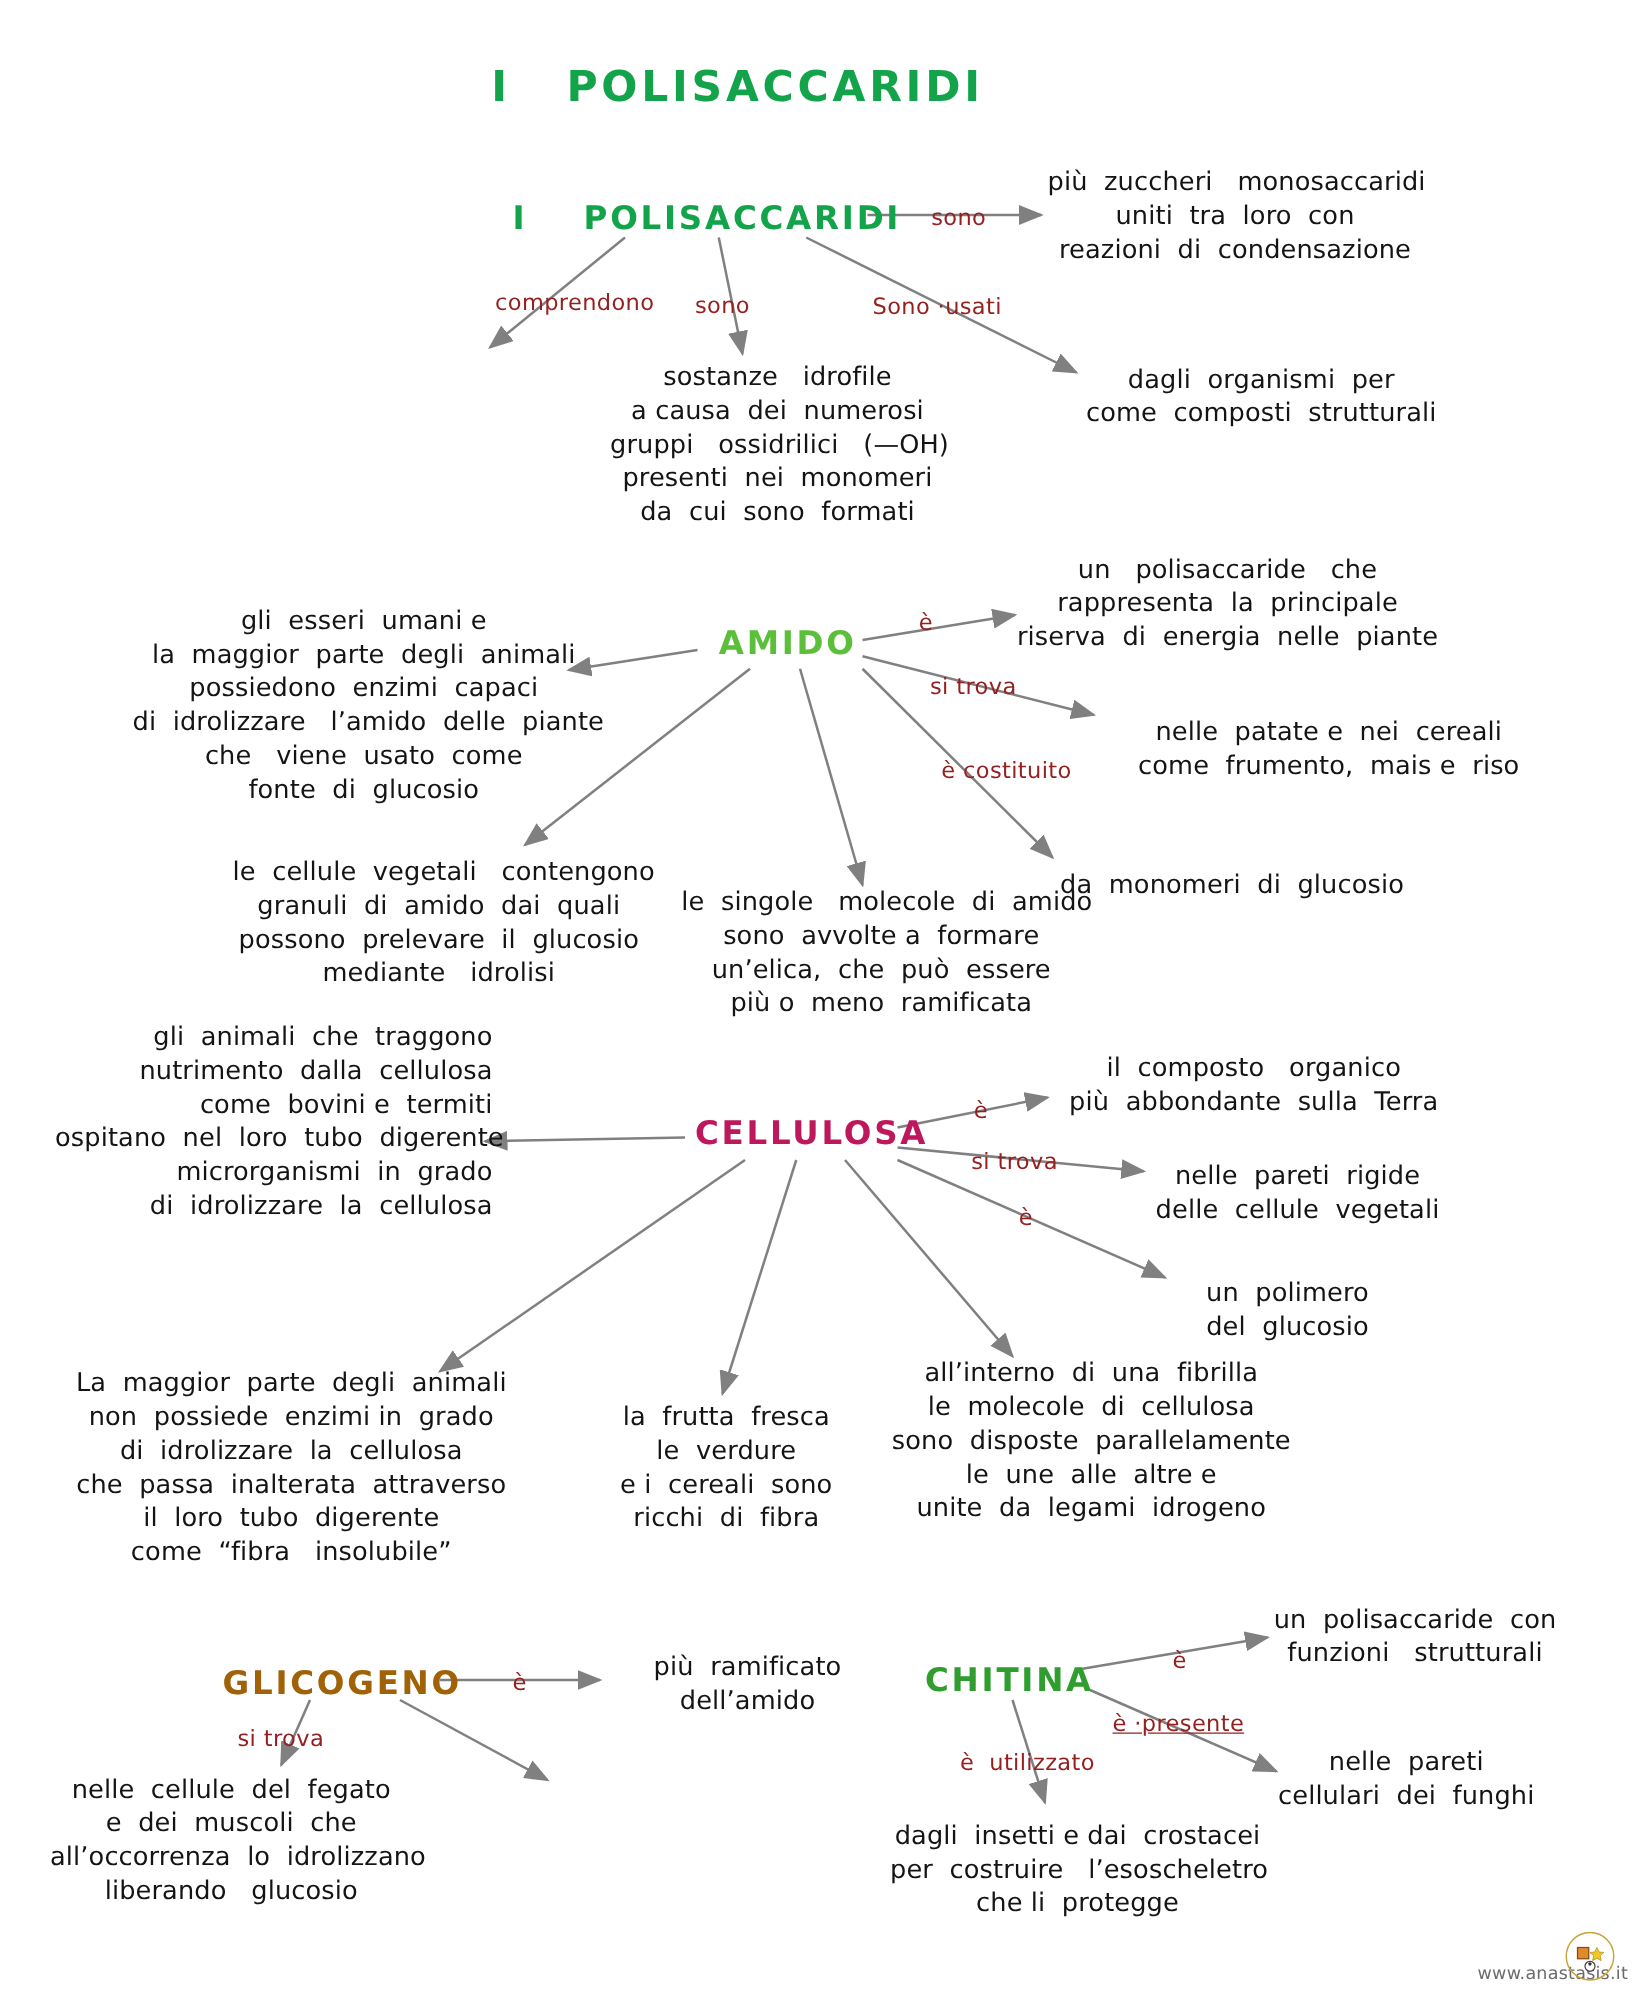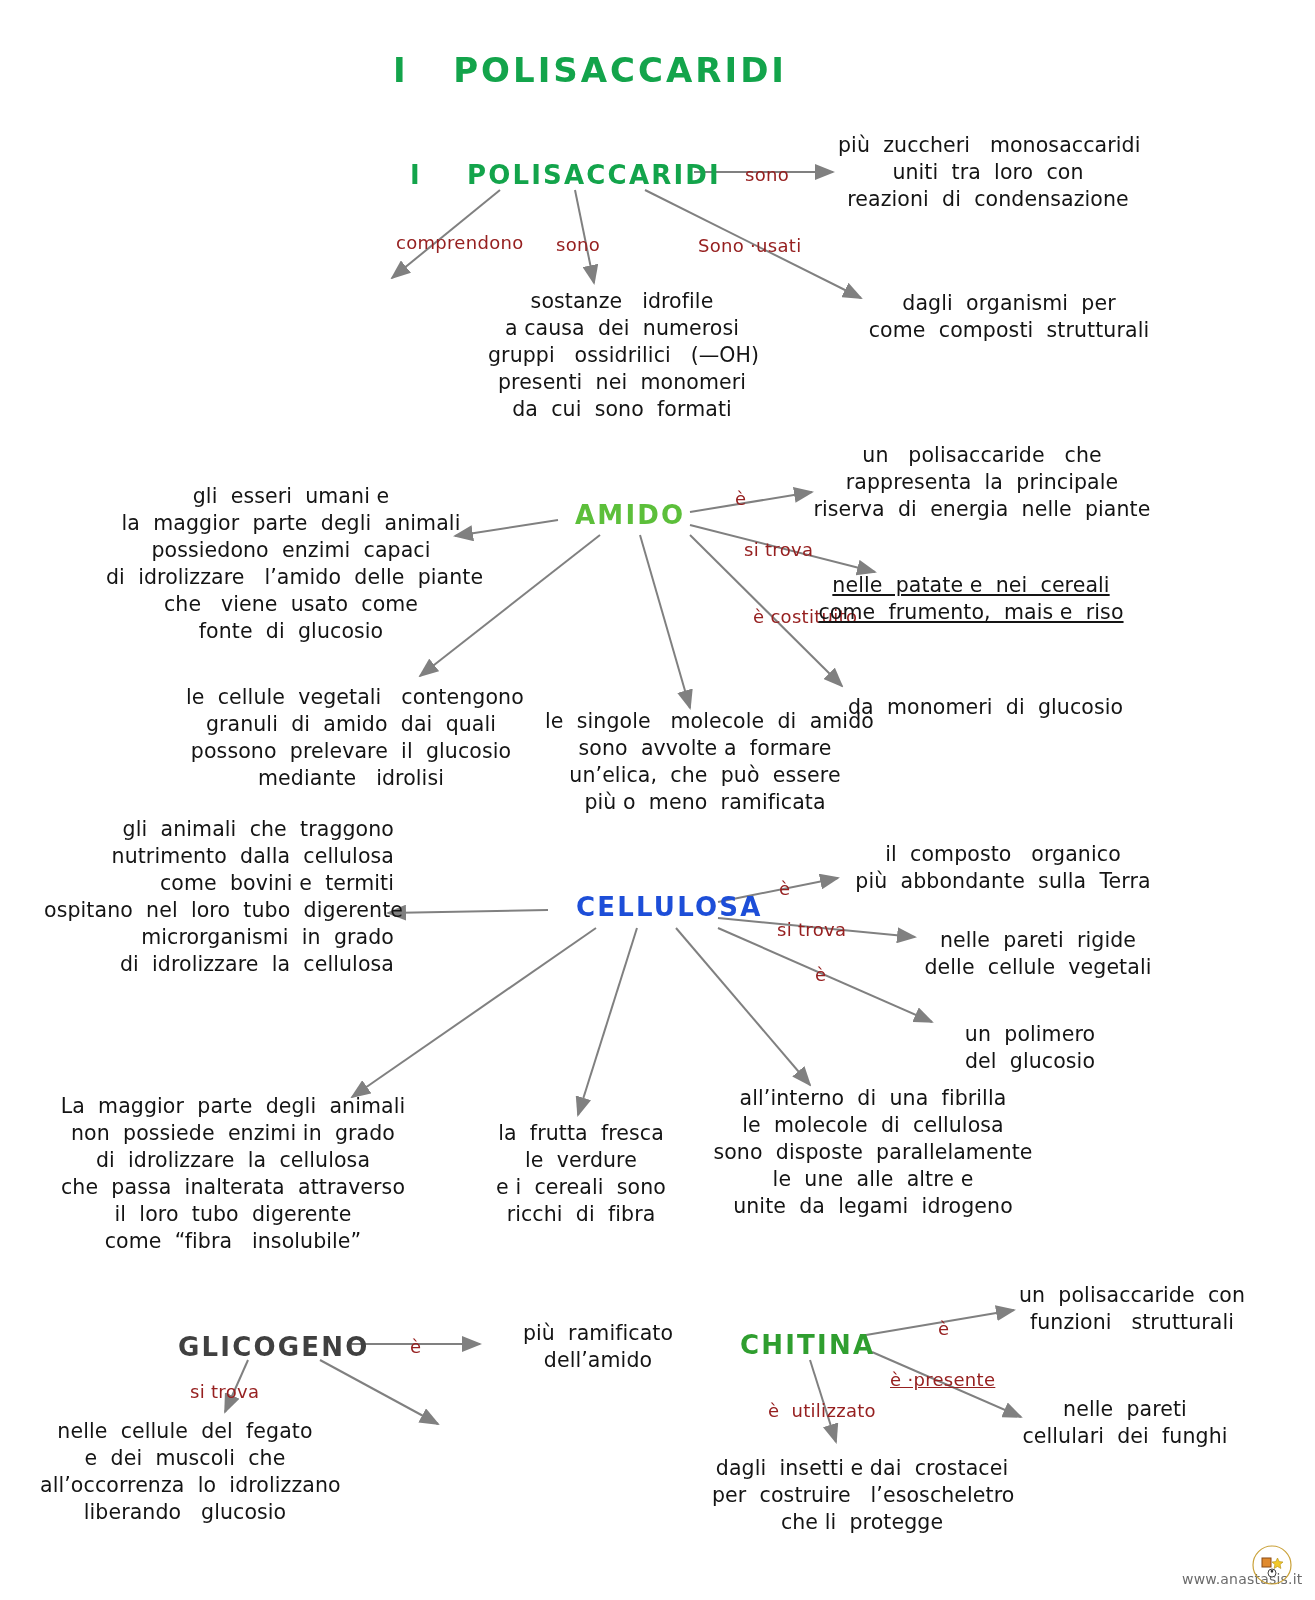--- a/index.html
+++ b/index.html
@@ -73,40 +73,40 @@
   <div class="txt body-text" style="left:844px;top:290px;width:330px;"><div>dagli  organismi  per</div><div>come  composti  strutturali</div></div>
 
   <div class="txt node" style="left:575px;top:498px;color:#5cbf3a;">AMIDO</div>
 
   <div class="link-label" style="left:735px;top:488px;">è</div>
   <div class="link-label" style="left:744px;top:539px;">si trova</div>
   <div class="link-label" style="left:753px;top:606px;">è costituito</div>
 
   <div class="txt body-text" style="left:106px;top:483px;width:370px;"><div>gli  esseri  umani e</div><div>la  maggior  parte  degli  animali</div><div>possiedono  enzimi  capaci</div><div>di  idrolizzare   l’amido  delle  piante</div><div>che   viene  usato  come</div><div>fonte  di  glucosio</div></div>
   <div class="txt body-text" style="left:812px;top:442px;width:340px;"><div>un   polisaccaride   che</div><div>rappresenta  la  principale</div><div>riserva  di  energia  nelle  piante</div></div>
-  <div class="txt body-text" style="left:816px;top:572px;width:310px;text-decoration:underline;"><div>nelle  patate e  nei  cereali</div><div>come  frumento,  mais e  riso</div></div>
+  <div class="txt body-text" style="left:908px;top:572px;width:310px;"><div>nelle  patate e  nei  cereali</div><div>come  frumento,  mais e  riso</div></div>
   <div class="txt body-text" style="left:848px;top:694px;width:270px;"><div>da  monomeri  di  glucosio</div></div>
   <div class="txt body-text" style="left:186px;top:684px;width:330px;"><div>le  cellule  vegetali   contengono</div><div>granuli  di  amido  dai  quali</div><div>possono  prelevare  il  glucosio</div><div>mediante   idrolisi</div></div>
   <div class="txt body-text" style="left:545px;top:708px;width:320px;"><div>le  singole   molecole  di  amido</div><div>sono  avvolte a  formare</div><div>un’elica,  che  può  essere</div><div>più o  meno  ramificata</div></div>
 
-  <div class="txt node" style="left:556px;top:890px;color:#1d4ed8;margin-left:20px;">CELLULOSA</div>
+  <div class="txt node" style="left:556px;top:890px;color:#be185d;">CELLULOSA</div>
 
   <div class="link-label" style="left:779px;top:878px;">è</div>
   <div class="link-label" style="left:777px;top:919px;">si trova</div>
   <div class="link-label" style="left:815px;top:964px;">è</div>
 
   <div class="txt body-text" style="left:44px;top:816px;width:350px;text-align:right;"><div>gli  animali  che  traggono</div><div>nutrimento  dalla  cellulosa</div><div>come  bovini e  termiti</div><div>ospitano  nel  loro  tubo  digerente</div><div>microrganismi  in  grado</div><div>di  idrolizzare  la  cellulosa</div></div>
   <div class="txt body-text" style="left:843px;top:841px;width:320px;"><div>il  composto   organico</div><div>più  abbondante  sulla  Terra</div></div>
   <div class="txt body-text" style="left:908px;top:927px;width:260px;"><div>nelle  pareti  rigide</div><div>delle  cellule  vegetali</div></div>
   <div class="txt body-text" style="left:930px;top:1021px;width:200px;"><div>un  polimero</div><div>del  glucosio</div></div>
   <div class="txt body-text" style="left:58px;top:1093px;width:350px;"><div>La  maggior  parte  degli  animali</div><div>non  possiede  enzimi in  grado</div><div>di  idrolizzare  la  cellulosa</div><div>che  passa  inalterata  attraverso</div><div>il  loro  tubo  digerente</div><div>come  “fibra   insolubile”</div></div>
   <div class="txt body-text" style="left:466px;top:1120px;width:230px;"><div>la  frutta  fresca</div><div>le  verdure</div><div>e i  cereali  sono</div><div>ricchi  di  fibra</div></div>
   <div class="txt body-text" style="left:708px;top:1085px;width:330px;"><div>all’interno  di  una  fibrilla</div><div>le  molecole  di  cellulosa</div><div>sono  disposte  parallelamente</div><div>le  une  alle  altre e</div><div>unite  da  legami  idrogeno</div></div>
 
-  <div class="txt node" style="left:178px;top:1330px;color:#404040;">GLICOGENO</div>
+  <div class="txt node" style="left:178px;top:1330px;color:#a16207;">GLICOGENO</div>
 
   <div class="link-label" style="left:410px;top:1336px;">è</div>
   <div class="link-label" style="left:190px;top:1381px;">si trova</div>
 
   <div class="txt body-text" style="left:488px;top:1320px;width:220px;"><div>più  ramificato</div><div>dell’amido</div></div>
   <div class="txt body-text" style="left:40px;top:1418px;width:290px;"><div>nelle  cellule  del  fegato</div><div>e  dei  muscoli  che</div><div>all’occorrenza  lo  idrolizzano</div><div>liberando   glucosio</div></div>
 
   <div class="txt node" style="left:740px;top:1328px;color:#2f9e2f;">CHITINA</div>
 
   <div class="link-label" style="left:938px;top:1318px;">è</div>

